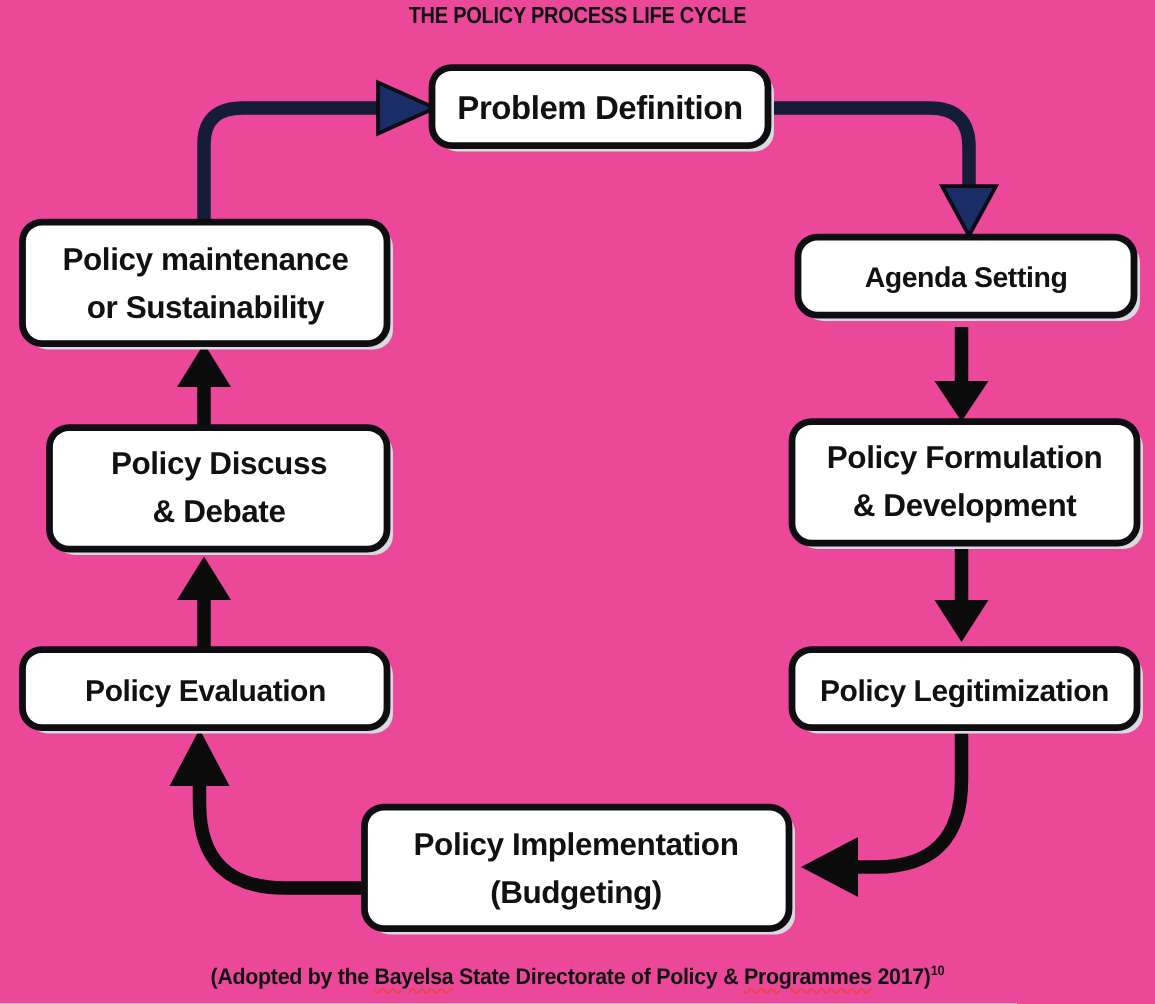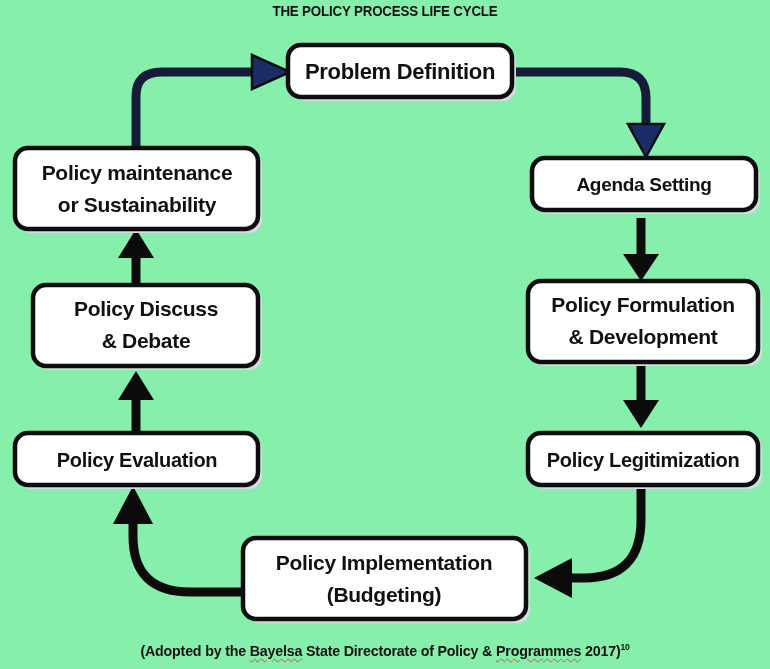--- a/index.html
+++ b/index.html
@@ -4,21 +4,21 @@
 <style>
   html, body {
     margin: 0;
     padding: 0;
     background: #ffffff;
   }
   #page {
     position: relative;
     width: 770px;
     height: 669px;
-    background: #86efac;
+    background: #ec4899;
     overflow: hidden;
     font-family: "Liberation Sans", sans-serif;
   }
   #diagram-title {
     position: absolute;
     left: 0;
     top: 2px;
     width: 770px;
     text-align: center;
     font-family: "Liberation Sans", sans-serif;

